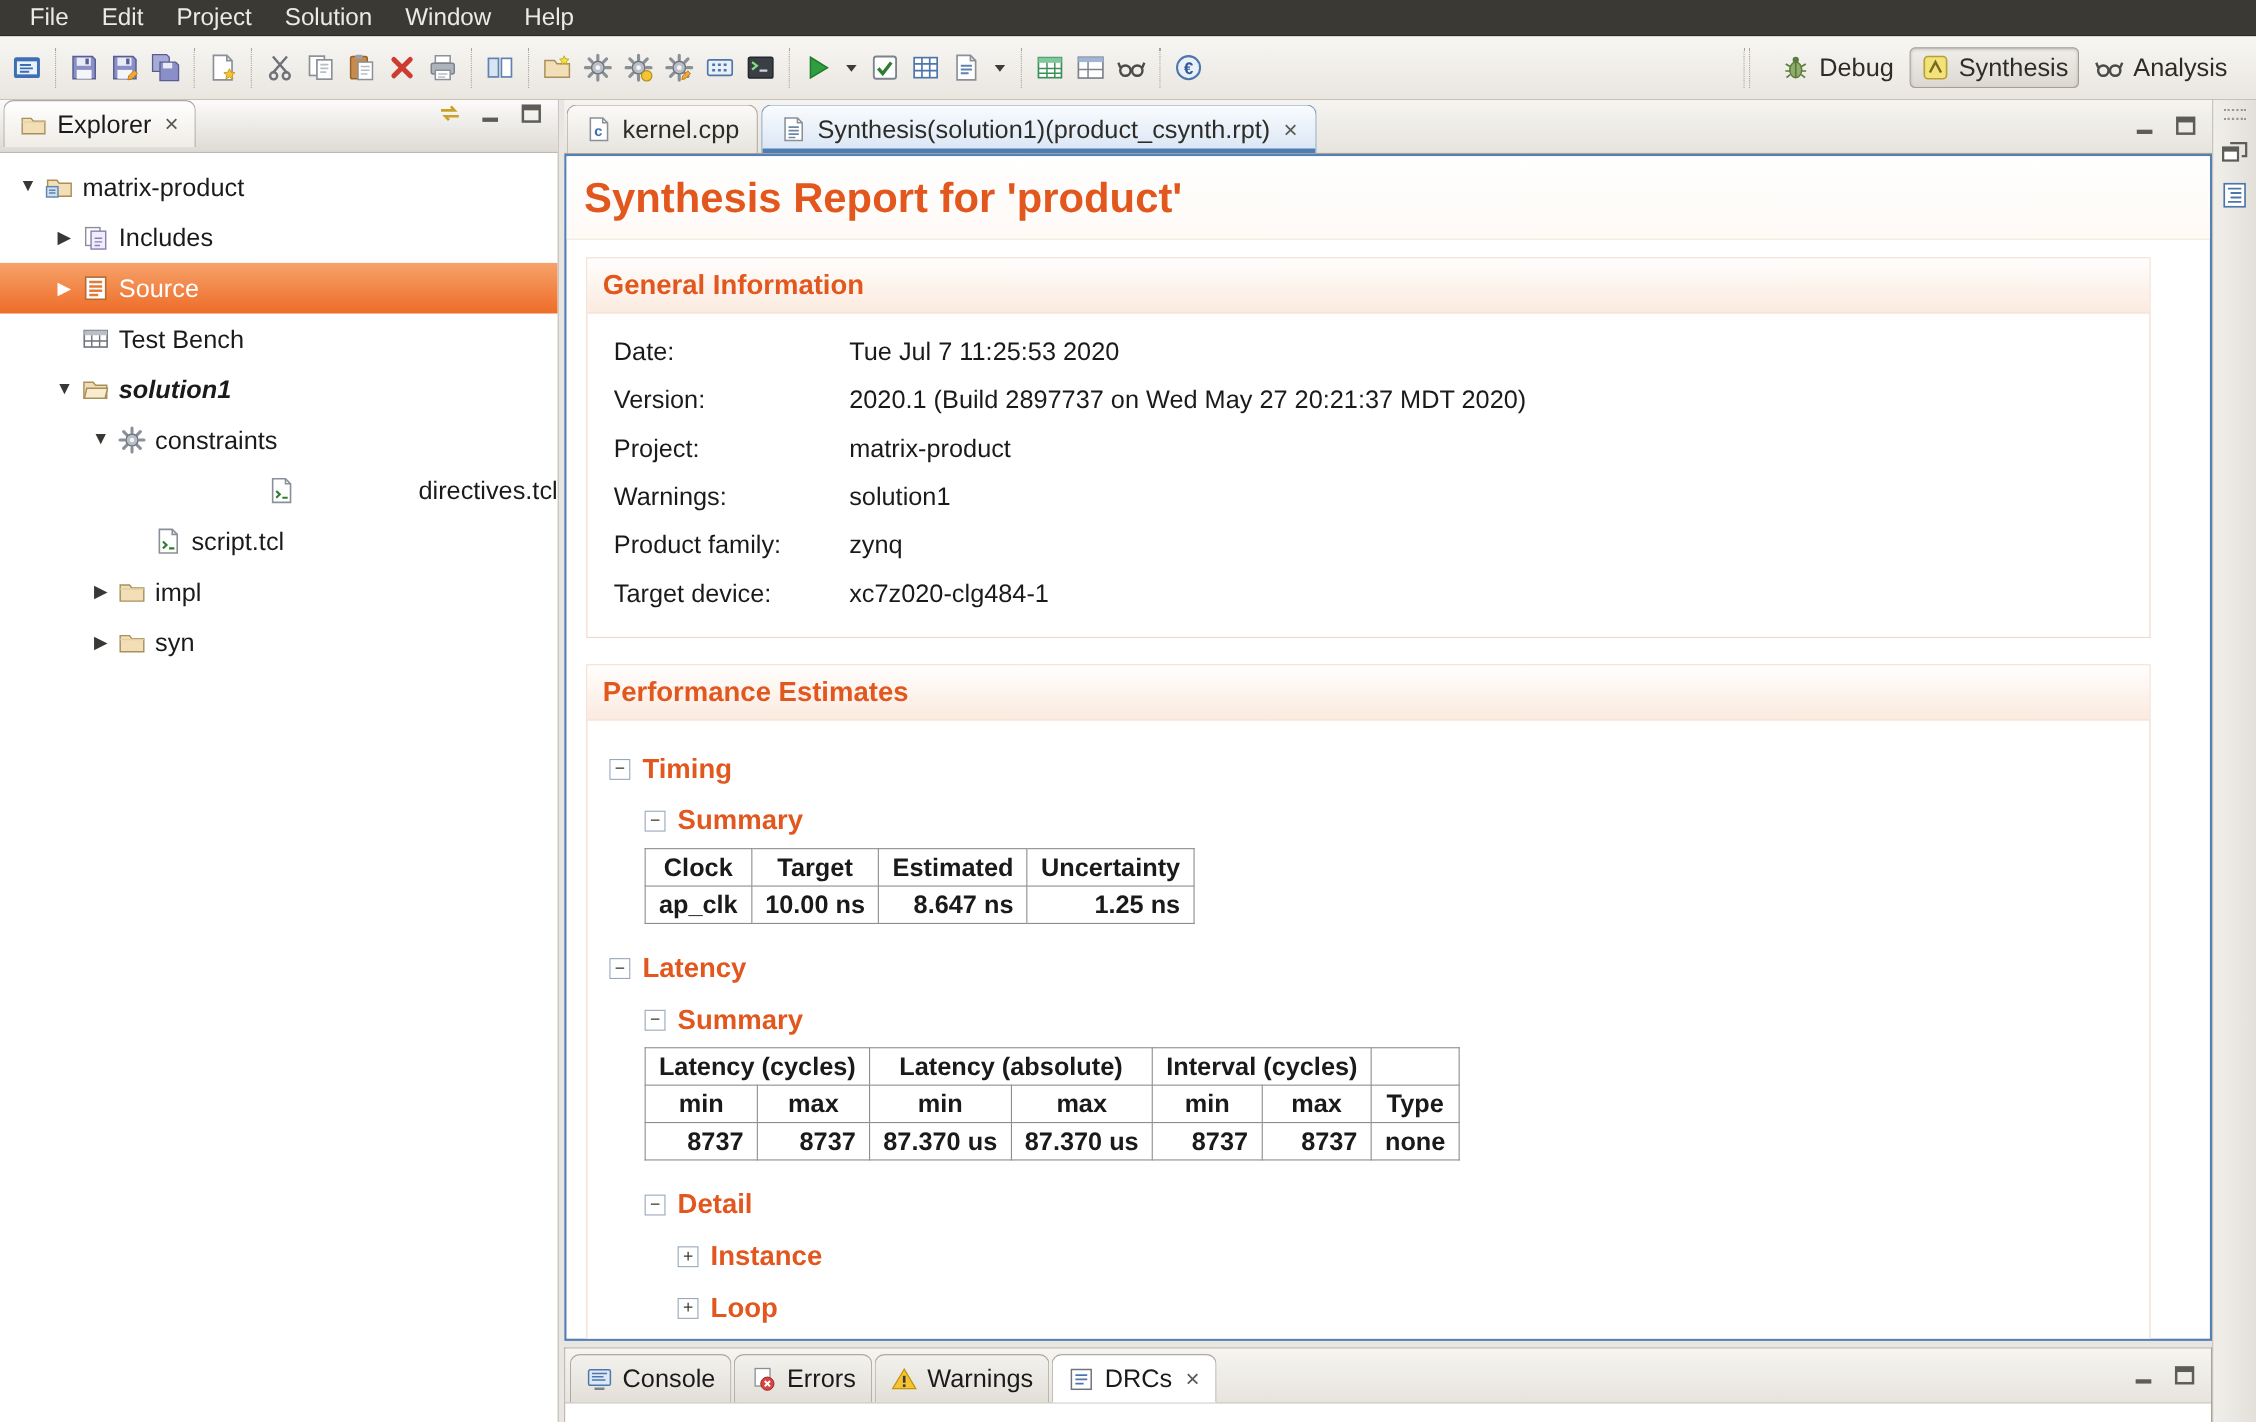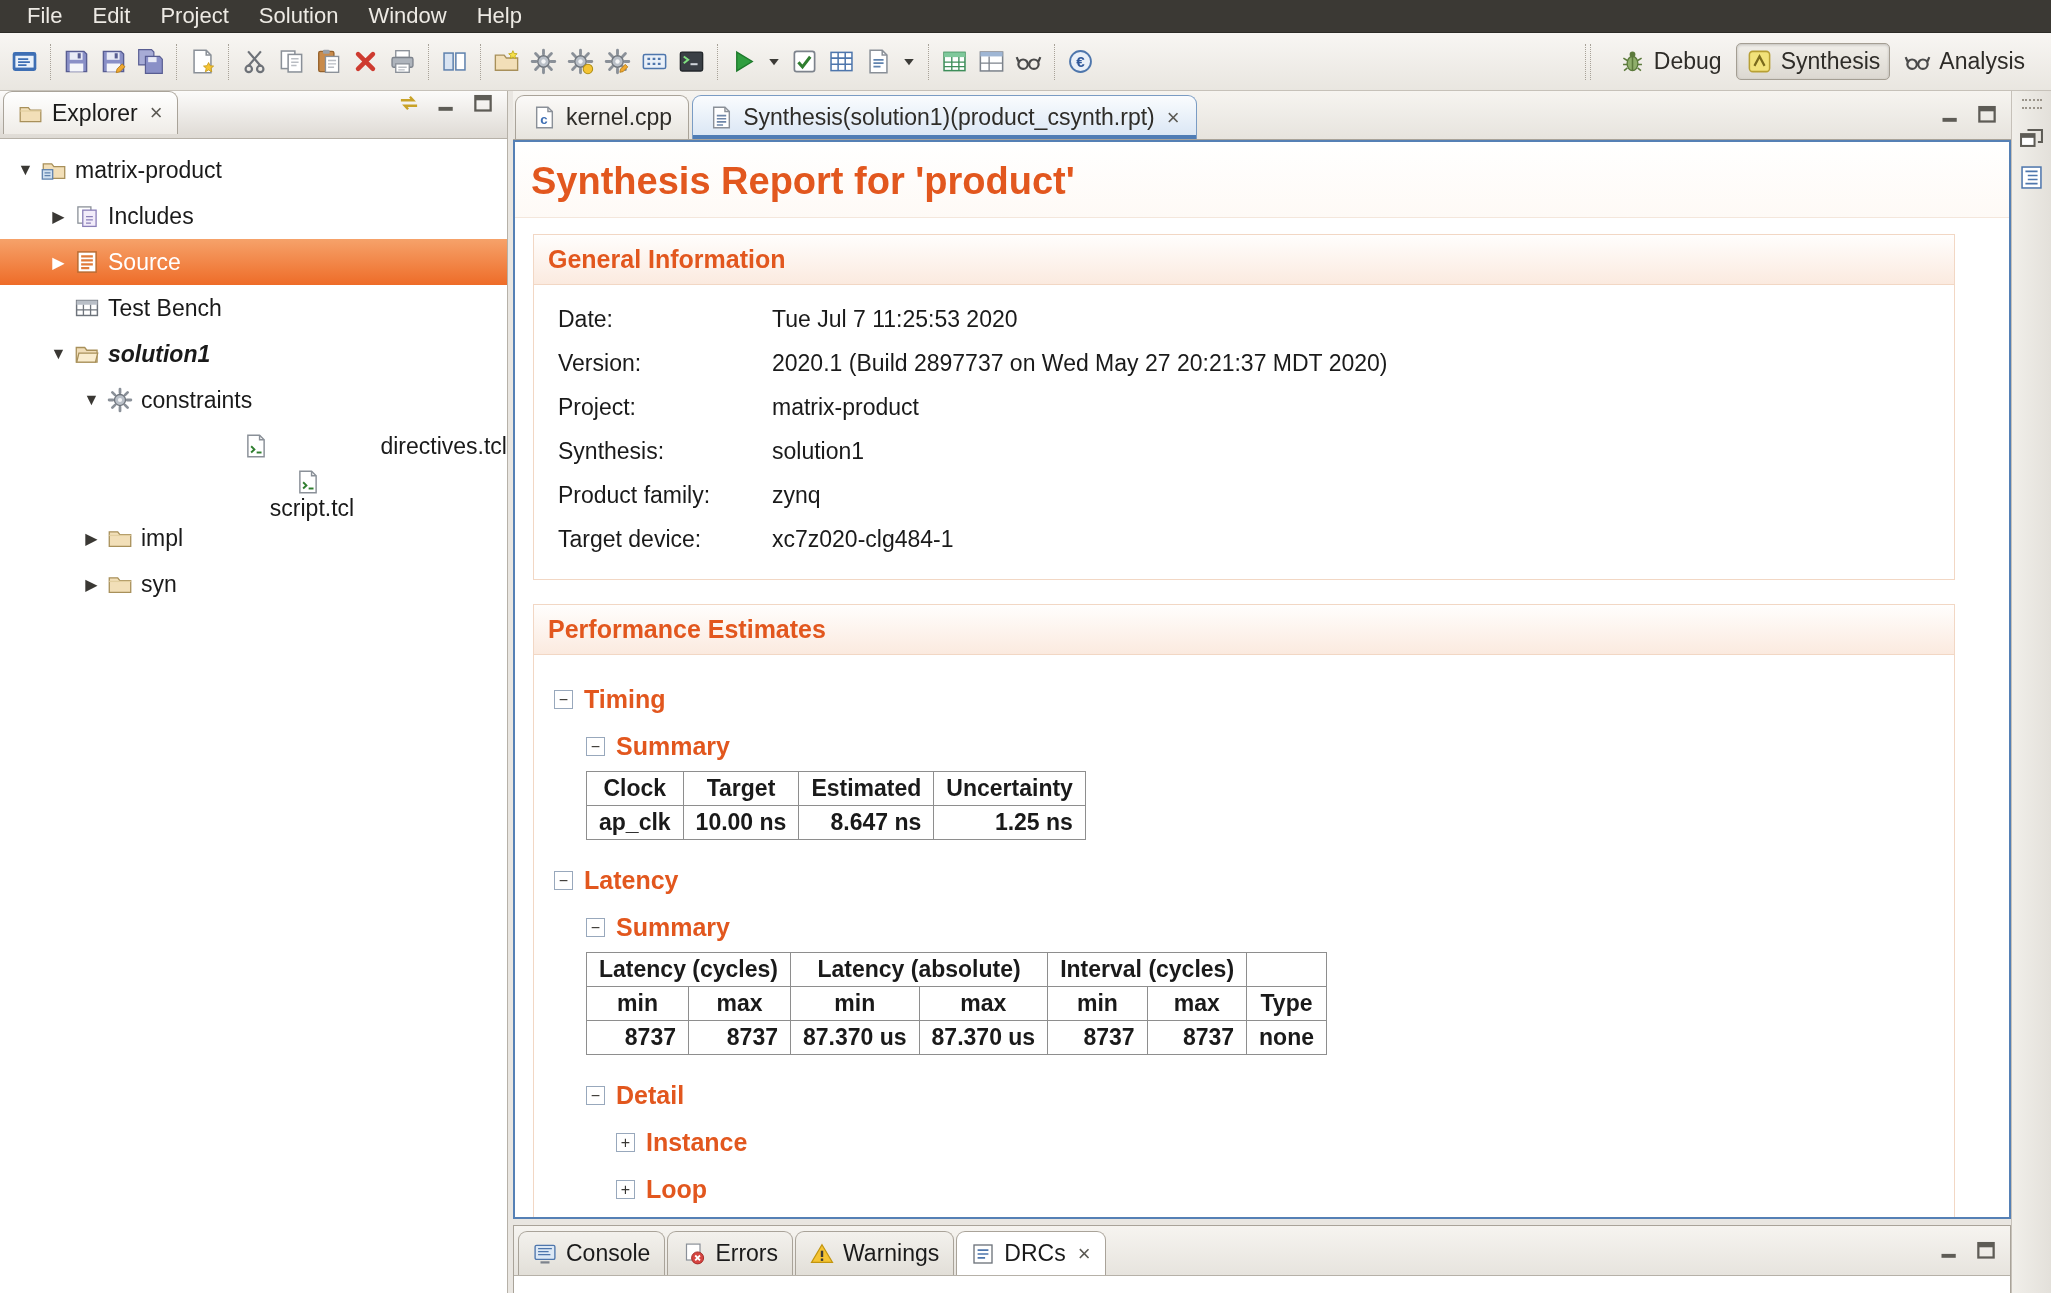--- a/index.html
+++ b/index.html
@@ -440,21 +440,21 @@
             <span class="tree-icon" data-icon="tcl">
               <svg xmlns="http://www.w3.org/2000/svg" viewBox="0 0 16 16">
                 <path d="M3 1.4h7.2L13 4.2V14.6H3z" fill="#FFFFFF" stroke="#8A9098" stroke-width="0.9"></path>
                 <path d="M10.2 1.4v2.8H13" fill="none" stroke="#8A9098" stroke-width="0.9"></path>
                 <path d="M5 8.2l2 1.9-2 1.9" stroke="#2F7E2F" stroke-width="1.2" fill="none"></path>
                 <path d="M8.4 12h3" stroke="#2F7E2F" stroke-width="1.2"></path>
               </svg>
             </span>
             <span class="tree-label">directives.tcl</span>
           </div>
-          <div class="tree-row" style="padding-left: 109px; flex-direction: column;">
+          <div class="tree-row" style="padding-left: 109px;">
             <span class="tree-arrow"></span>
             <span class="tree-icon" data-icon="tcl">
               <svg xmlns="http://www.w3.org/2000/svg" viewBox="0 0 16 16">
                 <path d="M3 1.4h7.2L13 4.2V14.6H3z" fill="#FFFFFF" stroke="#8A9098" stroke-width="0.9"></path>
                 <path d="M10.2 1.4v2.8H13" fill="none" stroke="#8A9098" stroke-width="0.9"></path>
                 <path d="M5 8.2l2 1.9-2 1.9" stroke="#2F7E2F" stroke-width="1.2" fill="none"></path>
                 <path d="M8.4 12h3" stroke="#2F7E2F" stroke-width="1.2"></path>
               </svg>
             </span>
             <span class="tree-label">script.tcl</span>
@@ -535,21 +535,21 @@
                 </div>
               <div class="gi-row">
                   <span class="gi-label">Version:</span>
                   <span class="gi-value">2020.1 (Build 2897737 on Wed May 27 20:21:37 MDT 2020)</span>
                 </div>
               <div class="gi-row">
                   <span class="gi-label">Project:</span>
                   <span class="gi-value">matrix-product</span>
                 </div>
               <div class="gi-row">
-                  <span class="gi-label">Synthesis:</span>
+                  <span class="gi-label">Warnings:</span>
                   <span class="gi-value">solution1</span>
                 </div>
               <div class="gi-row">
                   <span class="gi-label">Product family:</span>
                   <span class="gi-value">zynq</span>
                 </div>
               <div class="gi-row">
                   <span class="gi-label">Target device:</span>
                   <span class="gi-value">xc7z020-clg484-1</span>
                 </div>

